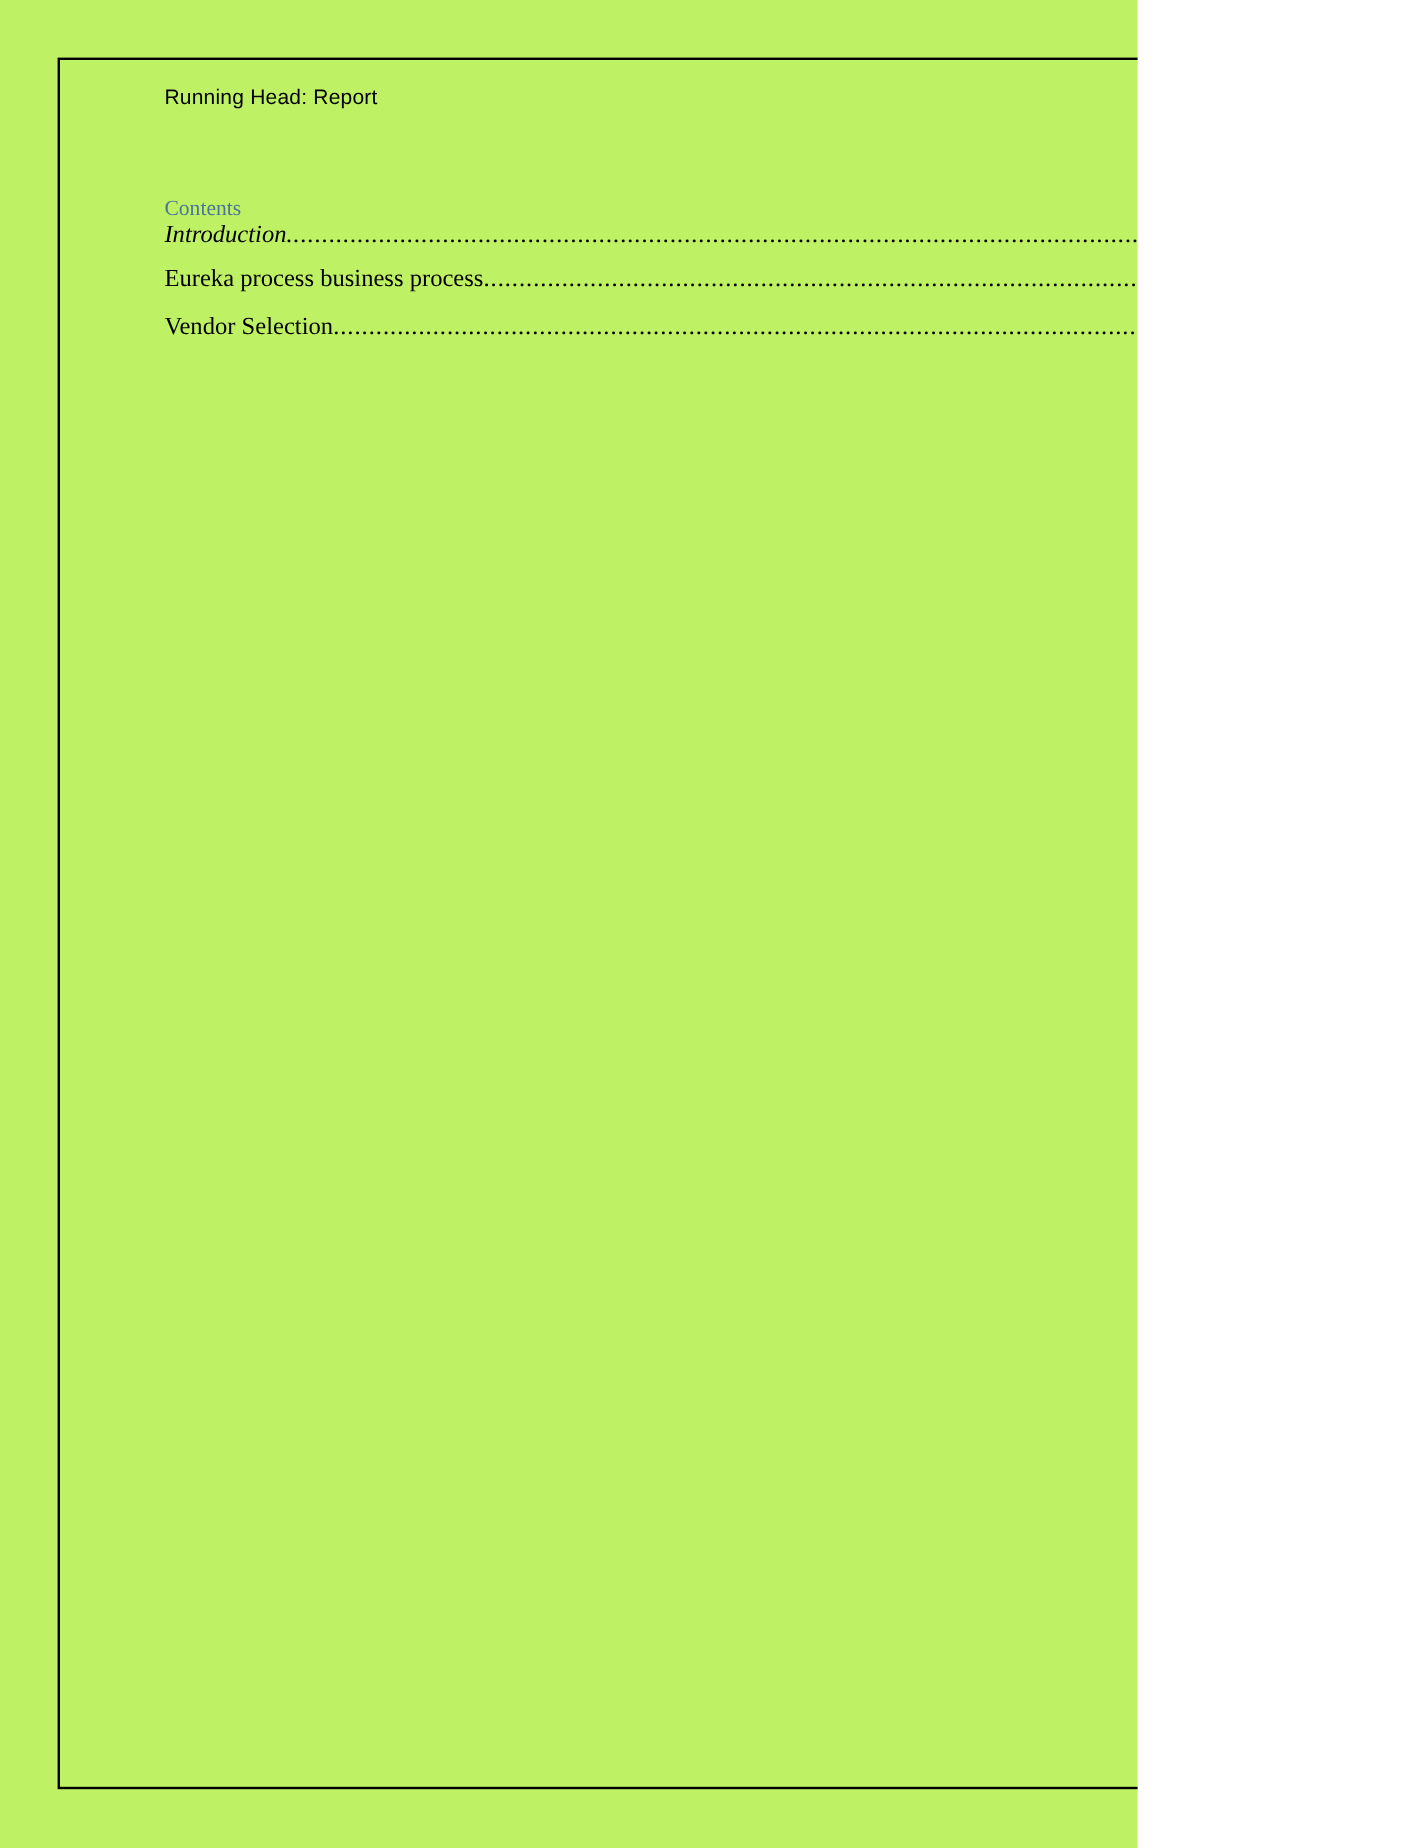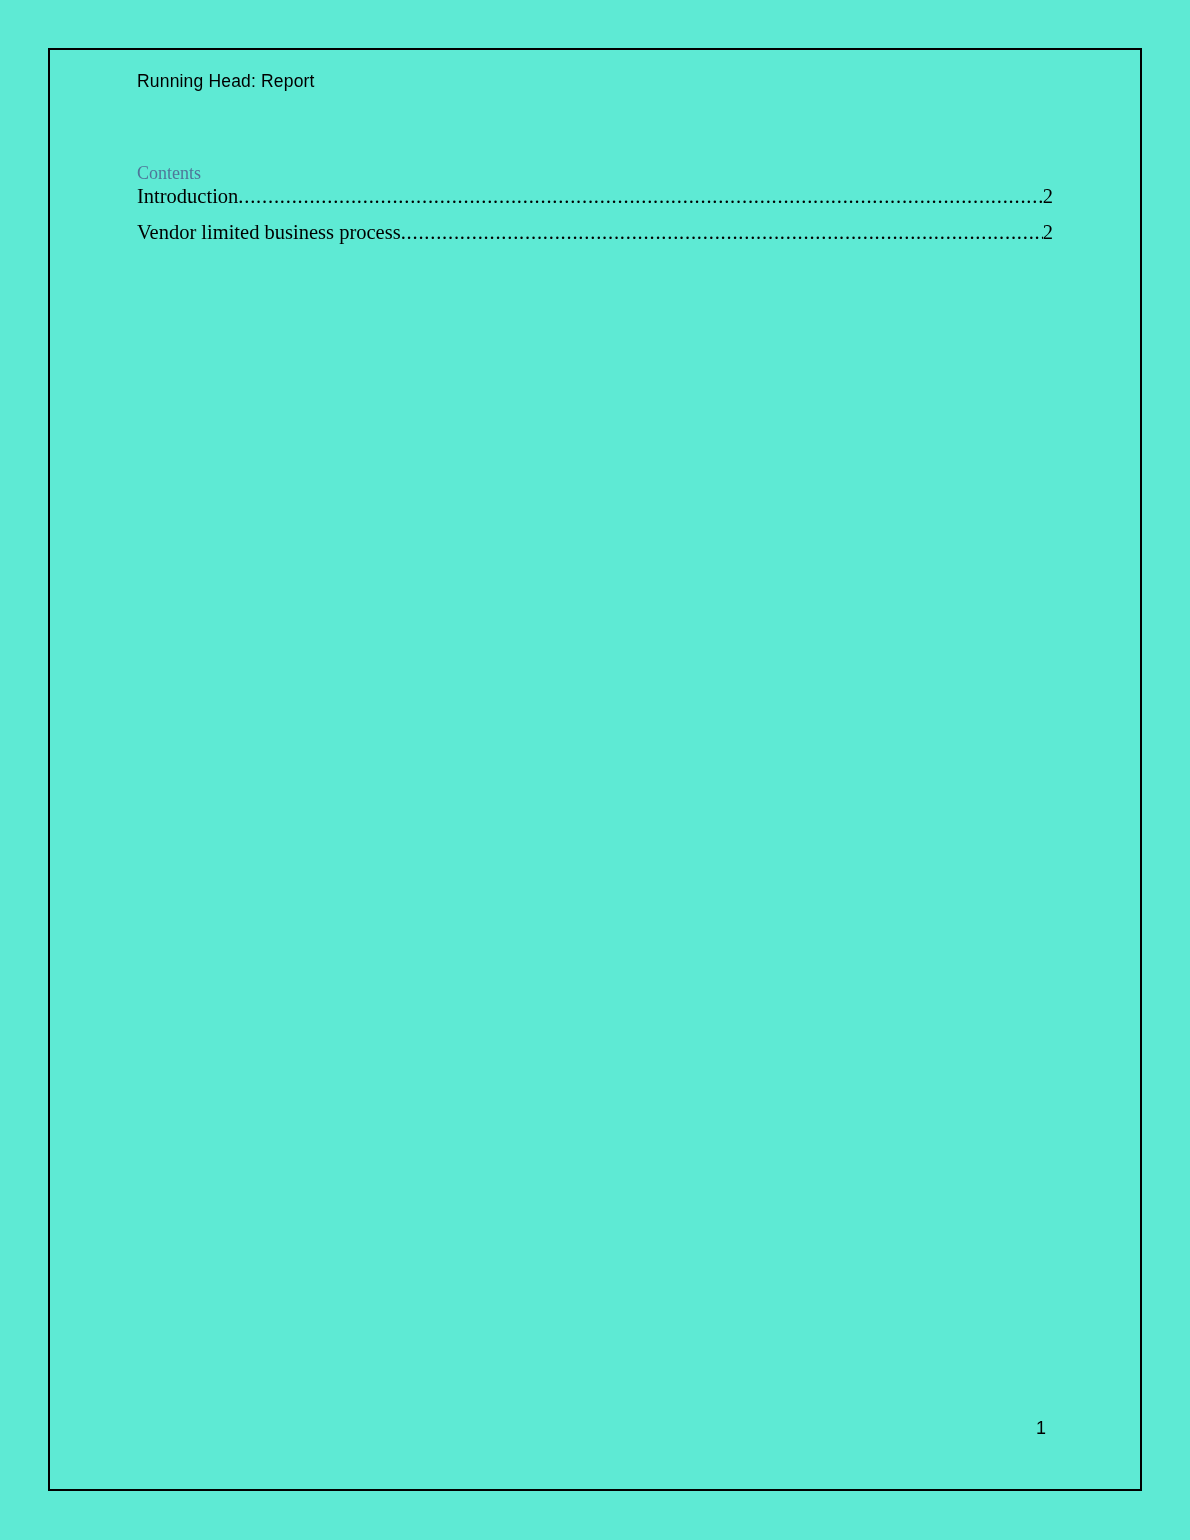--- a/index.html
+++ b/index.html
@@ -4,23 +4,23 @@
 <title>Report - Table of Contents</title>
 <style>
   html, body {
     margin: 0;
     padding: 0;
     background: #ffffff;
   }
 
   .page {
     position: relative;
-    width: 1190px;
+    width: 948px;
     height: 1540px;
-    background: #5eead4;
+    background: #bef264;
     overflow: hidden;
   }
 
   
   .page-border {
     position: absolute;
     left: 48px;
     top: 48px;
     width: 1094px;
     height: 1443px;
@@ -71,20 +71,21 @@
     color: #000000;
     line-height: 1.0;
     height: 40px;
     white-space: nowrap;
     overflow: hidden;
   }
 
   
   .toc-entry.first {
     height: 36px;
+    font-style: italic;
   }
 
   .toc-entry.level-2 {
     padding-left: 26px;
   }
 
   .toc-title {
     flex: 0 0 auto;
   }
 
@@ -132,23 +133,28 @@
 
     <div class="toc-heading">Contents</div>
 
     <ul class="toc-list">
       <li class="toc-entry first">
         <span class="toc-title">Introduction</span>
         <span class="toc-dots"></span>
         <span class="toc-page">2</span>
       </li>
       <li class="toc-entry">
-        <span class="toc-title">Vendor limited business process</span>
+        <span class="toc-title">Eureka process business process</span>
         <span class="toc-dots"></span>
         <span class="toc-page">2</span>
+      </li>
+      <li class="toc-entry">
+        <span class="toc-title">Vendor Selection</span>
+        <span class="toc-dots"></span>
+        <span class="toc-page">10</span>
       </li>
     </ul>
 
   </div>
 
   <div class="footer-page-number">1</div>
 
 </div>
 
 </body></html>

